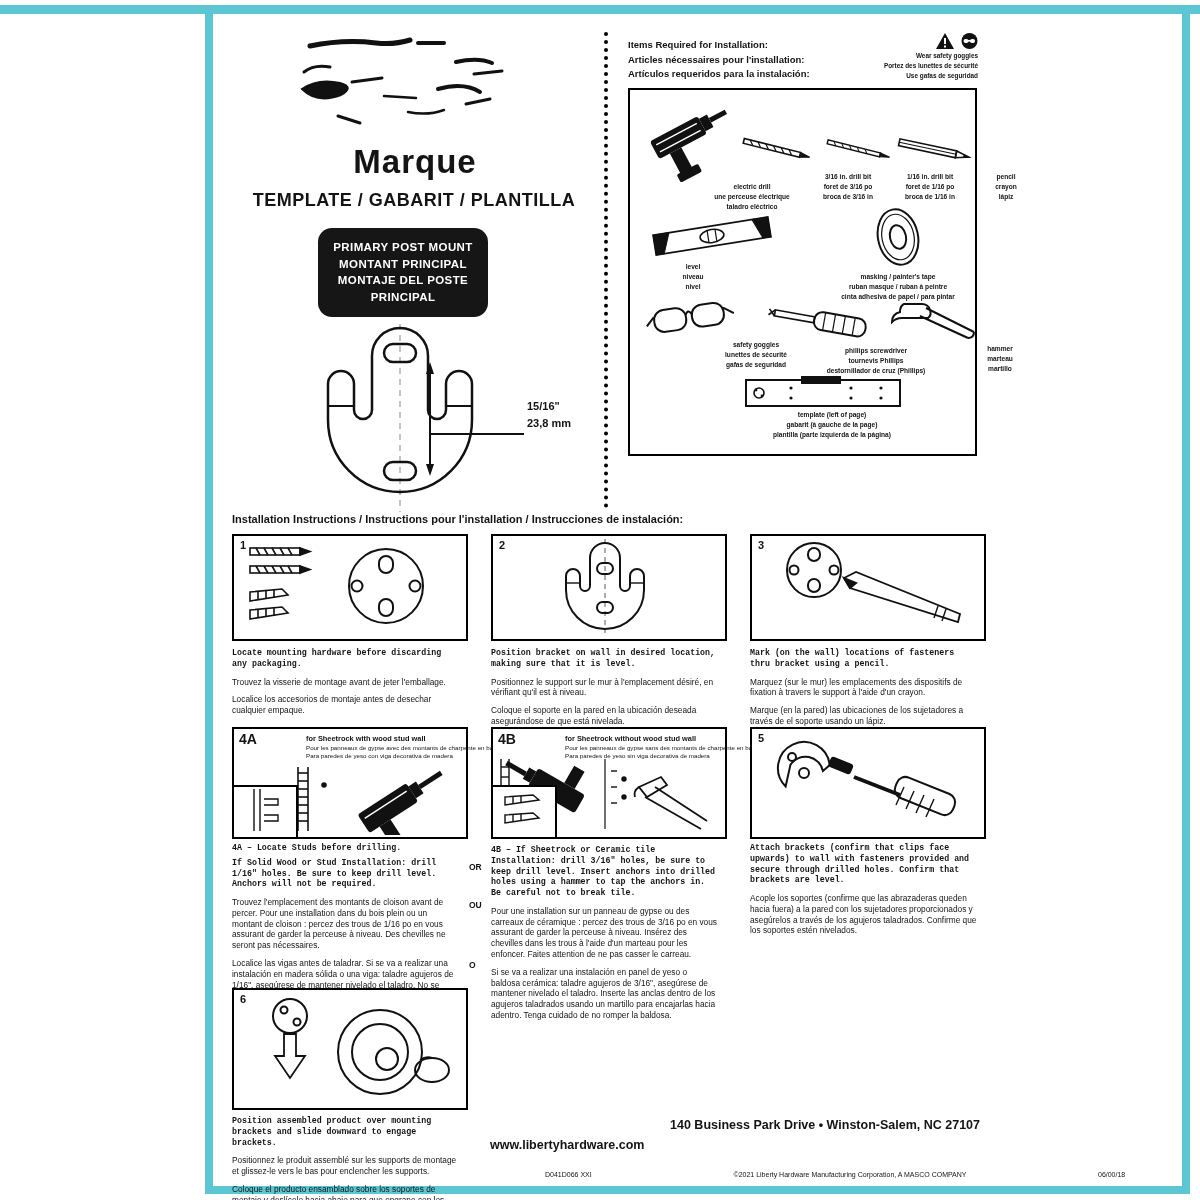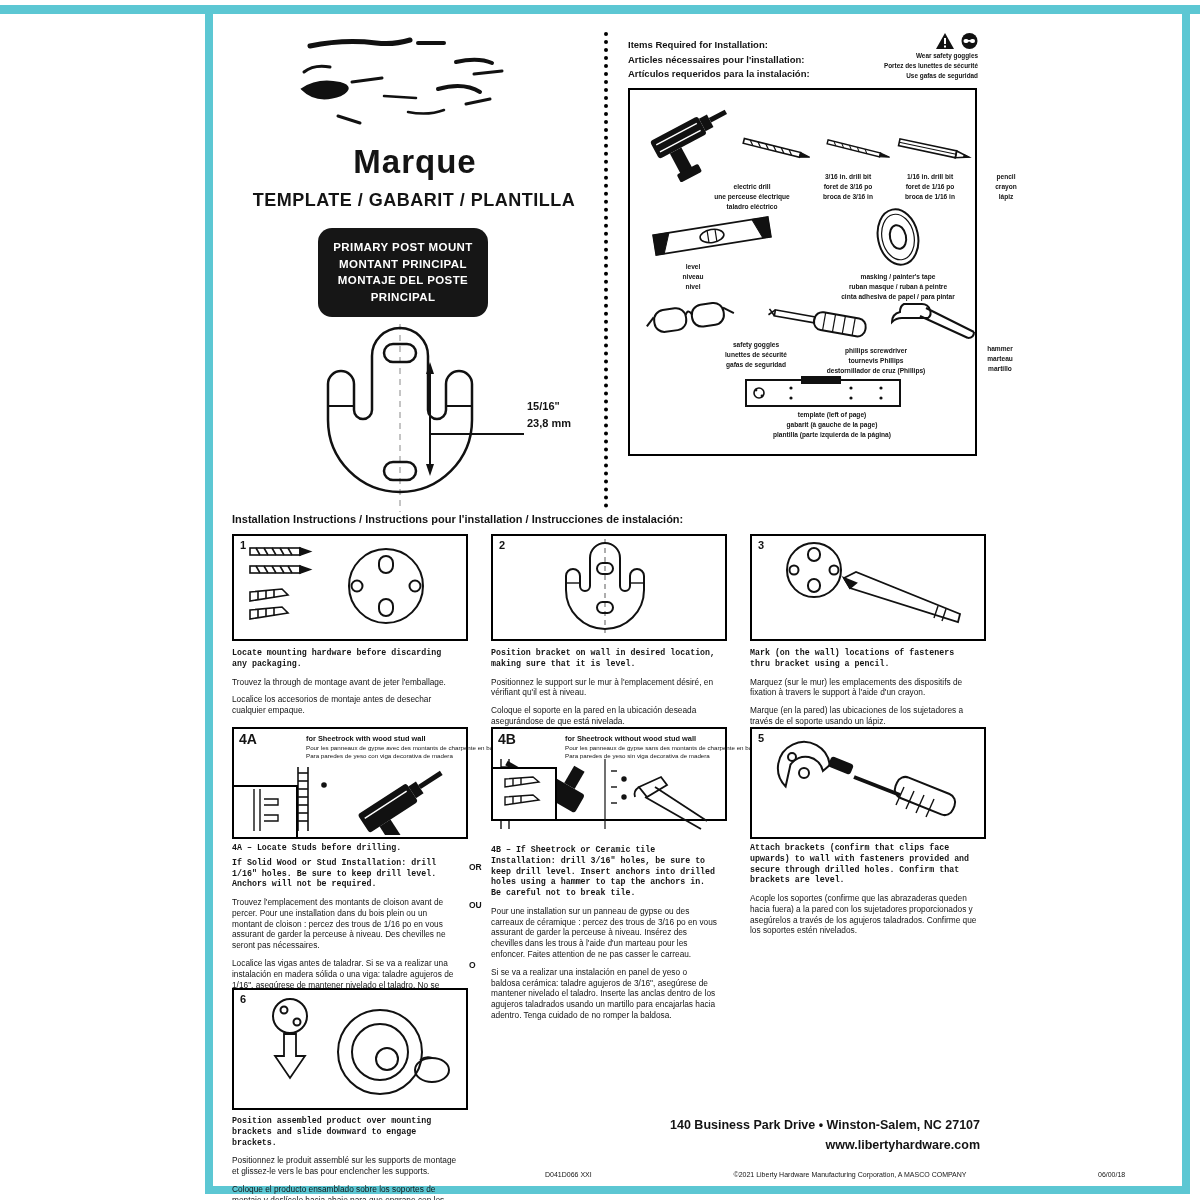--- a/index.html
+++ b/index.html
@@ -34,21 +34,21 @@
   .phead{position:absolute;left:32px;top:5px;width:196px;margin-left:40px;}
   .phead .t-en{font-weight:bold;font-size:7.4px;margin-bottom:1px;}
   .phead .t-xx{font-size:6.2px;line-height:1.3;}
   .inset{position:absolute;left:-2px;bottom:-2px;border:2px solid #000;background:#fff;}
   .cap{position:absolute;width:228px;font-size:8.3px;line-height:1.3;}
   .cap .en{font-weight:bold;margin:0 0 7px;font-family:Liberation Mono, monospace;}
   .cap p{margin:0 0 7px;}
   .orcol{position:absolute;left:469px;font-weight:bold;font-size:8.5px;}
 
   .addr{left:490px;top:1118px;width:490px;text-align:right;font-weight:bold;font-size:12.5px;}
-  .site{left:490px;top:1138px;width:490px;text-align:right;font-weight:bold;font-size:12.5px;}
+  .site{left:490px;top:1138px;width:490px;text-align:left;font-weight:bold;font-size:12.5px;}
   .fine{font-size:7px;}
 </style>
 </head>
 <body>
 
 <div class="canvas">
   <div class="abs teal-top"></div>
   <div class="abs frame"></div>
 
   <div class="abs" style="left:288px;top:34px;width:232px;height:102px;">
@@ -319,21 +319,21 @@
         <circle cx="152" cy="50" r="37" stroke-width="2"></circle>
         <rect x="145" y="20" width="14" height="17" rx="7" stroke-width="2"></rect>
         <rect x="145" y="63" width="14" height="17" rx="7" stroke-width="2"></rect>
         <circle cx="123" cy="50" r="5.5" stroke-width="2"></circle>
         <circle cx="181" cy="50" r="5.5" stroke-width="2"></circle>
       </g>
     </svg>
   </div>
   <div class="cap" style="left:232px;top:648px;">
     <div class="en">Locate mounting hardware before discarding any packaging.</div>
-    <p>Trouvez la through de montage avant de jeter l'emballage.</p>
+    <p>Trouvez la visserie de montage avant de jeter l'emballage.</p>
     <p>Localice los accesorios de montaje antes de desechar cualquier empaque.</p>
   </div>
 
   <div class="panel" style="left:491px;top:534px;width:236px;height:107px;">
     <div class="pnum">2</div>
     <svg width="230" height="100" viewBox="0 0 230 100">
       <line x1="112" y1="3" x2="112" y2="97" stroke="#999" stroke-width="1.6" stroke-dasharray="5,4"></line>
       <path d="M73,54 L73,40 A7,7 0 0 1 87,40 L87,50 A5,5 0 0 0 97,50 L97,22 A15,15 0 0 1 127,22 L127,50 A5,5 0 0 0 137,50 L137,40 A7,7 0 0 1 151,40 L151,54 A39,39 0 0 1 73,54 Z" fill="none" stroke="#111" stroke-width="2"></path>
       <line x1="73" y1="47" x2="87" y2="47" stroke="#111" stroke-width="1.4"></line>
       <line x1="137" y1="47" x2="151" y2="47" stroke="#111" stroke-width="1.4"></line>
@@ -411,21 +411,21 @@
   <div class="cap" style="left:232px;top:843px;width:226px;">
     <div class="en" style="margin-bottom:4px;">4A – Locate Studs before drilling.</div>
     <div class="en">If Solid Wood or Stud Installation: drill 1/16" holes. Be sure to keep drill level. Anchors will not be required.</div>
     <p>Trouvez l'emplacement des montants de cloison avant de percer. Pour une installation dans du bois plein ou un montant de cloison : percez des trous de 1/16 po en vous assurant de garder la perceuse à niveau. Des chevilles ne seront pas nécessaires.</p>
     <p>Localice las vigas antes de taladrar. Si se va a realizar una instalación en madera sólida o una viga: taladre agujeros de 1/16", asegúrese de mantener nivelado el taladro. No se necesitarán anclas.</p>
   </div>
   <div class="orcol" style="top:862px;">OR</div>
   <div class="orcol" style="top:900px;">OU</div>
   <div class="orcol" style="top:960px;">O</div>
 
-  <div class="panel" style="left:491px;top:727px;width:236px;height:94px;padding-left:24px;">
+  <div class="panel" style="left:491px;top:727px;width:236px;height:112px;padding-left:24px;">
     <div class="pnum-big">4B</div>
     <div class="phead">
       <div class="t-en">for Sheetrock without wood stud wall</div>
       <div class="t-xx">Pour les panneaux de gypse sans des montants de charpente en bois</div>
       <div class="t-xx">Para paredes de yeso sin viga decorativa de madera</div>
     </div>
     <svg width="230" height="106" viewBox="0 0 230 106" style="position:absolute;left:0;top:0;">
       <g stroke="#111" fill="none" stroke-width="1.4">
         <line x1="8" y1="30" x2="8" y2="100"></line>
           <line x1="16" y1="30" x2="16" y2="100"></line>

